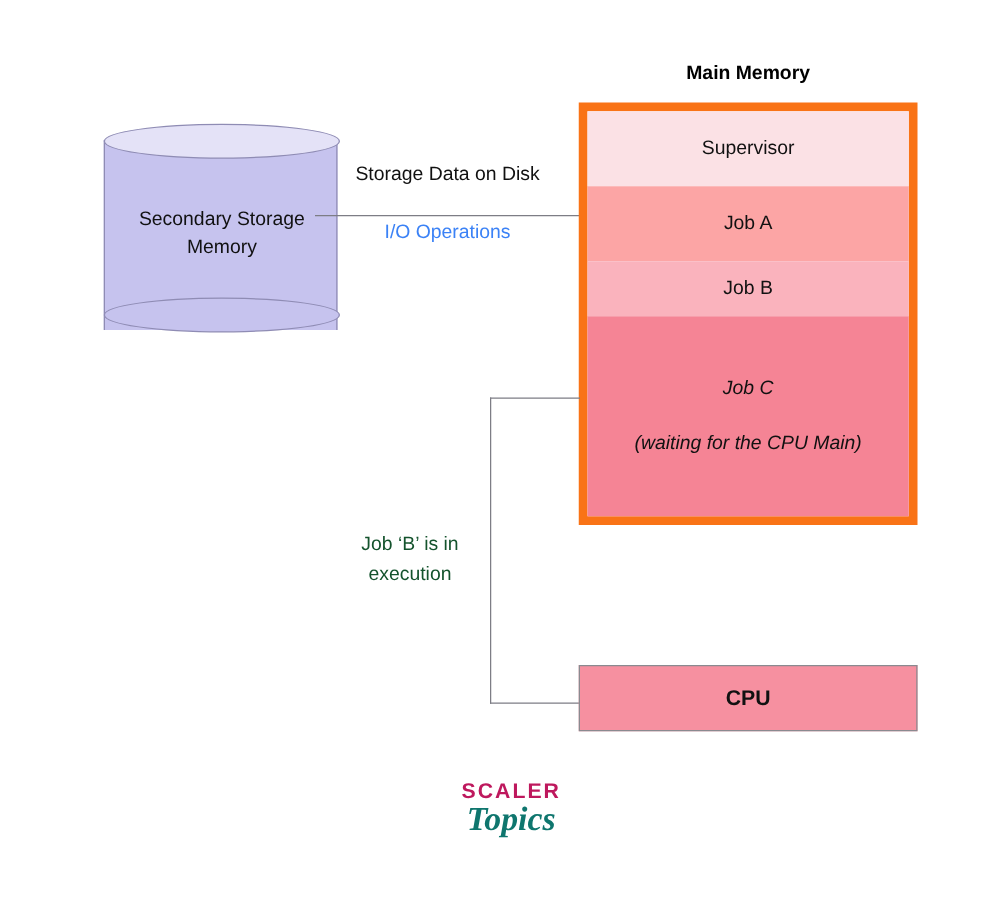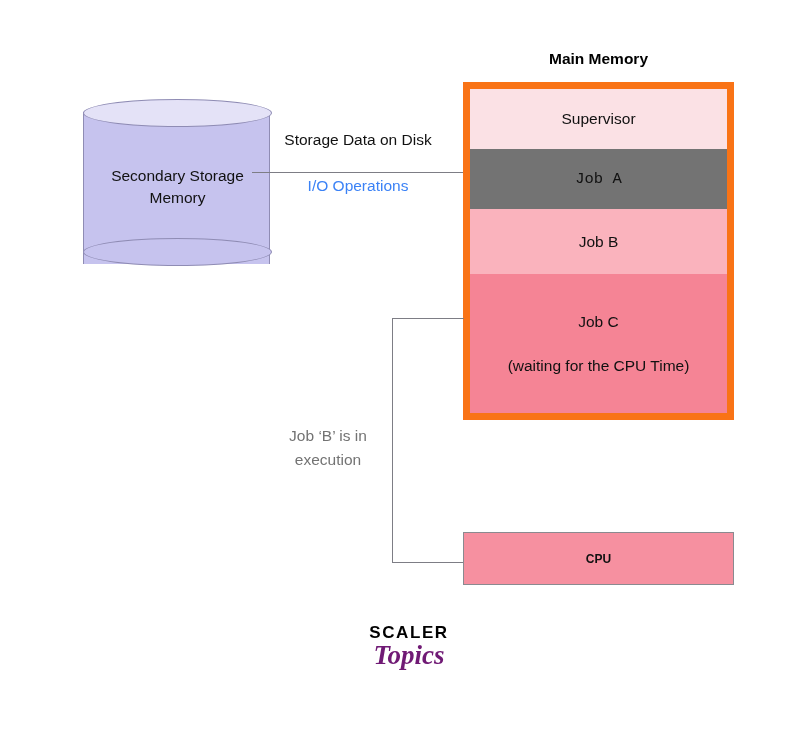--- a/index.html
+++ b/index.html
@@ -138,56 +138,56 @@
     flex-direction: column;
     align-items: center;
     justify-content: center;
     font-size: 15.5px;
     line-height: 26px;
     color: #111111;
     text-align: center;
   }
   #memory-segment-supervisor { height: 60px; }
   #memory-segment-job-a      { height: 60px; }
-  #memory-segment-job-b      { height: 65px; }
-  #memory-segment-job-c      { flex: 1 1 auto; }
+  #memory-segment-job-b      { height: 44px; }
+  #memory-segment-job-c      { flex: 1 1 auto; font-style: italic; }
   #memory-segment-job-c .seg-sub { margin-top: 18px; }
 
   
   #cpu-block {
     position: absolute;
     left: 463px;
     top: 532px;
     width: 271px;
     height: 53px;
     border: 1px solid #8a8a90;
     box-sizing: border-box;
     background: #f690a0;
     display: flex;
     align-items: center;
     justify-content: center;
-    font-size: 12px;
+    font-size: 17px;
     font-weight: bold;
     color: #111111;
   }
 
   
   #bracket-top    { left: 392px; top: 318px; width: 72px; }
   #bracket-bottom { left: 392px; top: 562px; width: 72px; }
   #bracket-vert   { left: 392px; top: 318px; height: 245px; }
 
   #label-job-b-execution {
     position: absolute;
     left: 248px;
     top: 424px;
     width: 160px;
     text-align: center;
     font-size: 15.5px;
     line-height: 24px;
-    color: #737373;
+    color: #14532d;
   }
 
   
   #scaler-logo {
     position: absolute;
     left: 349px;
     top: 623px;
     width: 120px;
     text-align: center;
   }
@@ -226,43 +226,43 @@
 
   <div id="io-connector" class="connector-line-h"></div>
   <div id="label-writing-data">Storage Data on Disk</div>
   <div id="label-io-operations">I/O Operations</div>
 
   <div id="main-memory-title">Main Memory</div>
   <div id="main-memory-block">
     <div class="memory-segment" id="memory-segment-supervisor" style="background: rgb(251, 225, 229);">
       <div class="seg-main">Supervisor</div>
     </div>
-    <div class="memory-segment" id="memory-segment-job-a" style="background: #737373; font-family: Liberation Mono, monospace;">
+    <div class="memory-segment" id="memory-segment-job-a" style="background: #fca5a5;">
       <div class="seg-main">Job A</div>
     </div>
     <div class="memory-segment" id="memory-segment-job-b" style="background: rgb(250, 179, 189);">
       <div class="seg-main">Job B</div>
     </div>
     <div class="memory-segment" id="memory-segment-job-c" style="background: rgb(245, 132, 149);">
       <div class="seg-main">Job C</div>
-      <div class="seg-sub">(waiting for the CPU Time)</div>
+      <div class="seg-sub">(waiting for the CPU Main)</div>
     </div>
   </div>
 
   <div id="bracket-top" class="connector-line-h"></div>
   <div id="bracket-vert" class="connector-line-v"></div>
   <div id="bracket-bottom" class="connector-line-h"></div>
 
   <div id="label-job-b-execution">
     <div>Job ‘B’ is in</div>
     <div>execution</div>
   </div>
 
   <div id="cpu-block" style="background: rgb(246, 144, 160);">
     <span>CPU</span>
   </div>
 
   <div id="scaler-logo">
-    <div class="logo-scaler" style="color: #000000;">SCALER</div>
-    <div class="logo-topics" style="color: #701a75;">Topics</div>
+    <div class="logo-scaler" style="color: #be185d;">SCALER</div>
+    <div class="logo-topics" style="color: #0f766e;">Topics</div>
   </div>
 
 </div>
 
 </body></html>

